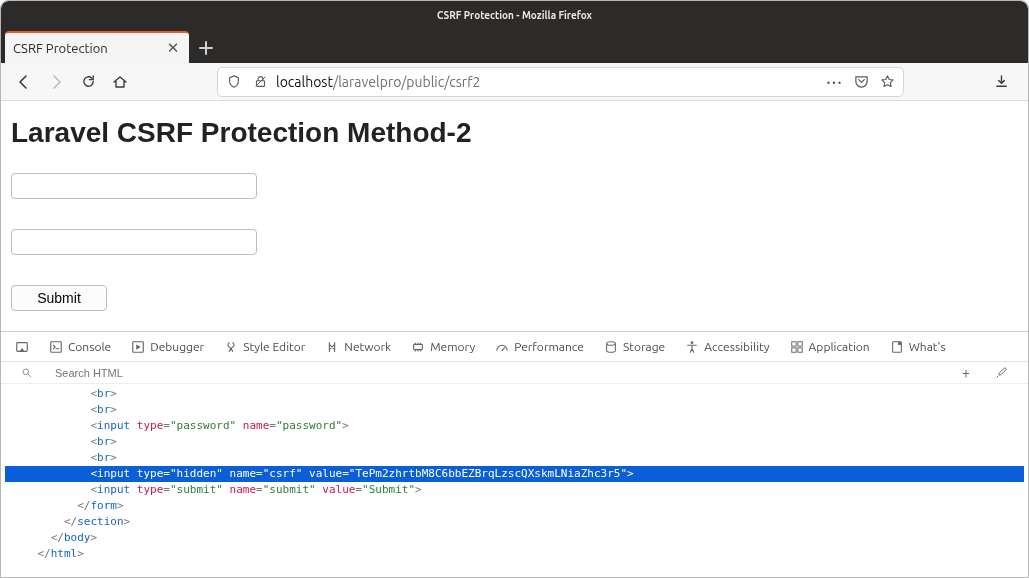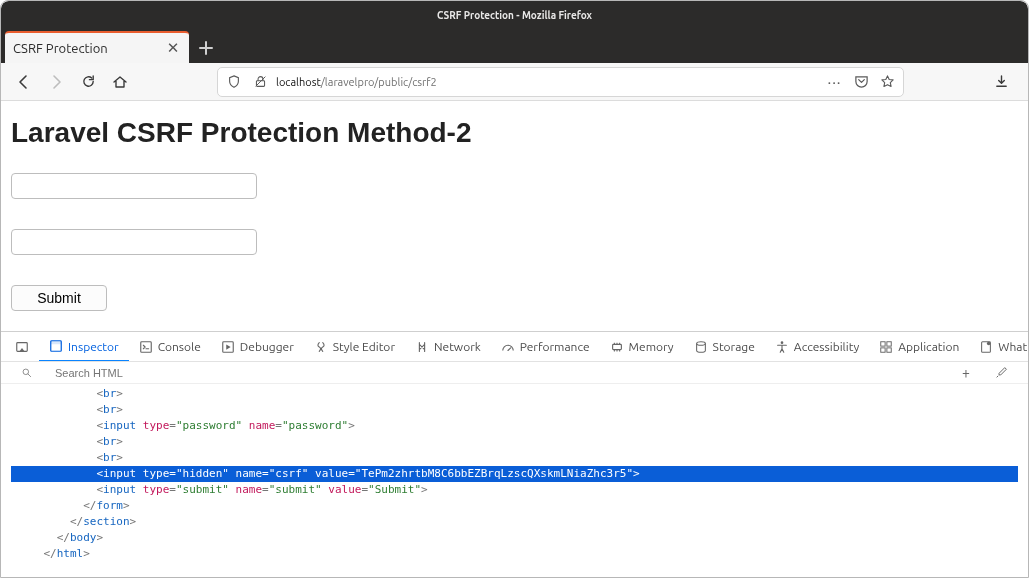--- a/index.html
+++ b/index.html
@@ -10,40 +10,40 @@
   
   .tabstrip { height: 34px; background: #2c2b2a; display: flex; align-items: flex-end; padding: 0 0 0 4px; }
   .tab { height: 32px; width: 184px; background: #f5f5f5; border-radius: 4px 4px 0 0; display: flex; align-items: center; padding: 0 8px; font-size: 13px; color: #2b2b2b; position: relative; border-top: 2px solid #e95d2f;}
   .tab .tab-title { flex: 1; white-space: nowrap; overflow: hidden; text-overflow: ellipsis; }
   .tab .tab-close { width: 16px; height: 16px; display:flex; align-items:center; justify-content:center; font-size:15px; color:#555;}
   .newtab { width: 34px; height: 30px; display:flex; align-items:center; justify-content:center; color:#ccc; font-size:18px;}
   
   .toolbar { height: 38px; background:#f7f7f7; border-bottom:1px solid #dcdcdc; display:flex; align-items:center; padding:0 8px; gap:2px;}
   .tb-btn { width:30px; height:30px; display:flex; align-items:center; justify-content:center; border-radius:4px; color:#4c4c4c;}
   .tb-btn.disabled { color:#b8b8b8; }
-  .urlbar { flex:1; height:30px; margin:0 80px 0 80px; background:#fff; border:1px solid #d6d6d6; border-radius:5px; display:flex; align-items:center; padding:0 6px; gap:6px; font-size:11px;}
+  .urlbar { flex:1; height:30px; margin:0 80px 0 80px; background:#fff; border:1px solid #d6d6d6; border-radius:5px; display:flex; align-items:center; padding:0 6px; gap:6px; font-size:14px;}
   .urlbar .host { color:#111; }
   .urlbar .path { color:#6f6f6f; }
   .urlbar .spacer { flex:1; }
   .urlbar .url-icon { color:#5a5a5a; width:20px; display:flex; justify-content:center; }
   .right-icons { display:flex; gap:6px; padding-right:4px;}
   
   .page { flex: 0 0 auto; height: 230px; padding: 10px 10px; background:#fff; overflow:hidden;}
   .page h1 { margin: 6px 0 24px 0; font-size: 28px; font-weight: 800; font-family: Arial, sans-serif;}
   .page input[type=text], .page input[type=password] { width: 246px; height: 26px; border:1px solid #bdbdbd; border-radius:4px; padding:2px 6px; display:block; margin-bottom: 30px; font-size:13px;}
   .page button.submit { width: 96px; height: 26px; border:1px solid #bdbdbd; border-radius:4px; background:#fcfcfc; font-size:14px;}
   
   .devtools { flex:1; display:flex; flex-direction:column; border-top:1px solid #cfcfcf; background:#fff; min-height:0;}
   .dt-tabs { height: 30px; display:flex; align-items:center; padding:0 4px; gap:0; border-bottom:1px solid #e2e2e2; font-size:12px; color:#4a4a4a; overflow:hidden; white-space:nowrap;}
   .dt-tab { display:flex; align-items:center; gap:5px; padding:0 10px; height:100%; }
   .dt-tab.active { color:#0060df; border-bottom:2px solid #0a84ff; margin-bottom:-1px;}
   .dt-tab svg { flex-shrink:0; }
   .dt-search { height:22px; display:flex; align-items:center; border-bottom:1px solid #eee; padding:0 20px; color:#8a8a8a; font-size:11px; gap:21px;}
   .dt-search .sspacer{flex:1;}
-  .dt-body { flex:1; overflow:auto; font-family: "DejaVu Sans Mono", Menlo, Consolas, monospace; font-size:11px; line-height:16px; padding: 2px 10px;}
+  .dt-body { flex:1; overflow:auto; font-family: "DejaVu Sans Mono", Menlo, Consolas, monospace; font-size:11px; line-height:16px; padding: 2px 4px;}
   .dt-line { white-space: pre; padding: 0 6px;}
   .dt-line.sel { background:#0a5ed7; color:#fff;}
   .punct { color:#767676; }
   .tag   { color:#1565c0; }
   .attr  { color:#c2185b; }
   .val   { color:#2e7d32; }
   .dt-line.sel .punct, .dt-line.sel .tag, .dt-line.sel .attr, .dt-line.sel .val { color:#fff; }
   svg { display:block; }
 </style>
 </head>
@@ -134,27 +134,20 @@
 </div>
 
 <div class="devtools">
   <div class="dt-tabs">
     <div class="dt-tab">
       <svg width="14" height="14" viewBox="0 0 16 16">
           <rect x="2" y="3" width="12" height="10" rx="1" stroke="#666" stroke-width="1.3" fill="none"></rect>
           <path d="M8 9l-3 4h6l-3-4z" fill="#666"></path>
         </svg>
     </div>
-    <div class="dt-tab active">
-      <svg width="14" height="14" viewBox="0 0 16 16">
-          <rect x="2" y="2" width="12" height="12" rx="1" stroke="#0060df" stroke-width="1.4" fill="none"></rect>
-          <rect x="2" y="2" width="12" height="4" fill="#0060df" opacity=".15"></rect>
-        </svg>
-      <span>Inspector</span>
-    </div>
     <div class="dt-tab">
       <svg width="14" height="14" viewBox="0 0 16 16">
           <rect x="2" y="2" width="12" height="12" rx="1" stroke="#666" stroke-width="1.3" fill="none"></rect>
           <path d="M5 6l2 2-2 2M8 10h3" stroke="#666" stroke-width="1.3" fill="none" stroke-linecap="round"></path>
         </svg>
       <span>Console</span>
     </div>
     <div class="dt-tab">
       <svg width="14" height="14" viewBox="0 0 16 16">
           <rect x="2" y="2" width="12" height="12" rx="1" stroke="#666" stroke-width="1.3" fill="none"></rect>
@@ -169,31 +162,31 @@
       <span>Style Editor</span>
     </div>
     <div class="dt-tab">
       <svg width="14" height="14" viewBox="0 0 16 16">
           <path d="M5 3v10M11 3v10M5 5l6 6M11 5l-6 6" stroke="#666" stroke-width="1.3" fill="none" stroke-linecap="round"></path>
         </svg>
       <span>Network</span>
     </div>
     <div class="dt-tab">
       <svg width="14" height="14" viewBox="0 0 16 16">
+          <rect x="3" y="5" width="10" height="6" rx="1" stroke="#666" stroke-width="1.3" fill="none"></rect>
+          <path d="M5 5V3M8 5V3M11 5V3M5 11v2M8 11v2M11 11v2" stroke="#666" stroke-width="1.2"></path>
+        </svg>
+      <span>Memory</span>
+    </div>
+    <div class="dt-tab">
+      <svg width="14" height="14" viewBox="0 0 16 16">
           <path d="M2 12a6 6 0 0 1 12 0" stroke="#666" stroke-width="1.3" fill="none"></path>
           <path d="M8 12l3-3" stroke="#666" stroke-width="1.3" stroke-linecap="round"></path>
         </svg>
       <span>Performance</span>
-    </div>
-    <div class="dt-tab">
-      <svg width="14" height="14" viewBox="0 0 16 16">
-          <rect x="3" y="5" width="10" height="6" rx="1" stroke="#666" stroke-width="1.3" fill="none"></rect>
-          <path d="M5 5V3M8 5V3M11 5V3M5 11v2M8 11v2M11 11v2" stroke="#666" stroke-width="1.2"></path>
-        </svg>
-      <span>Memory</span>
     </div>
     <div class="dt-tab">
       <svg width="14" height="14" viewBox="0 0 16 16">
           <ellipse cx="8" cy="4" rx="5" ry="2" stroke="#666" stroke-width="1.2" fill="none"></ellipse>
           <path d="M3 4v8c0 1.1 2.2 2 5 2s5-.9 5-2V4" stroke="#666" stroke-width="1.2" fill="none"></path>
         </svg>
       <span>Storage</span>
     </div>
     <div class="dt-tab">
       <svg width="14" height="14" viewBox="0 0 16 16">

